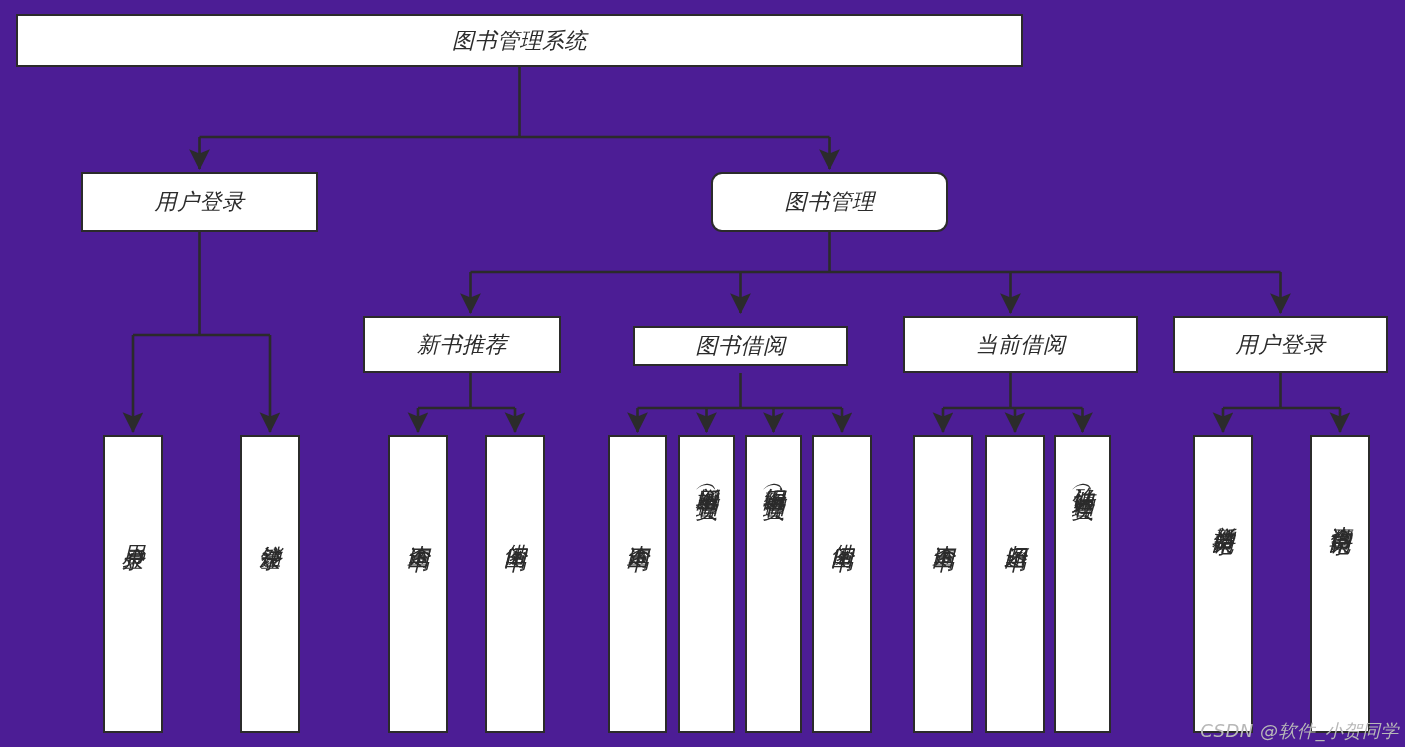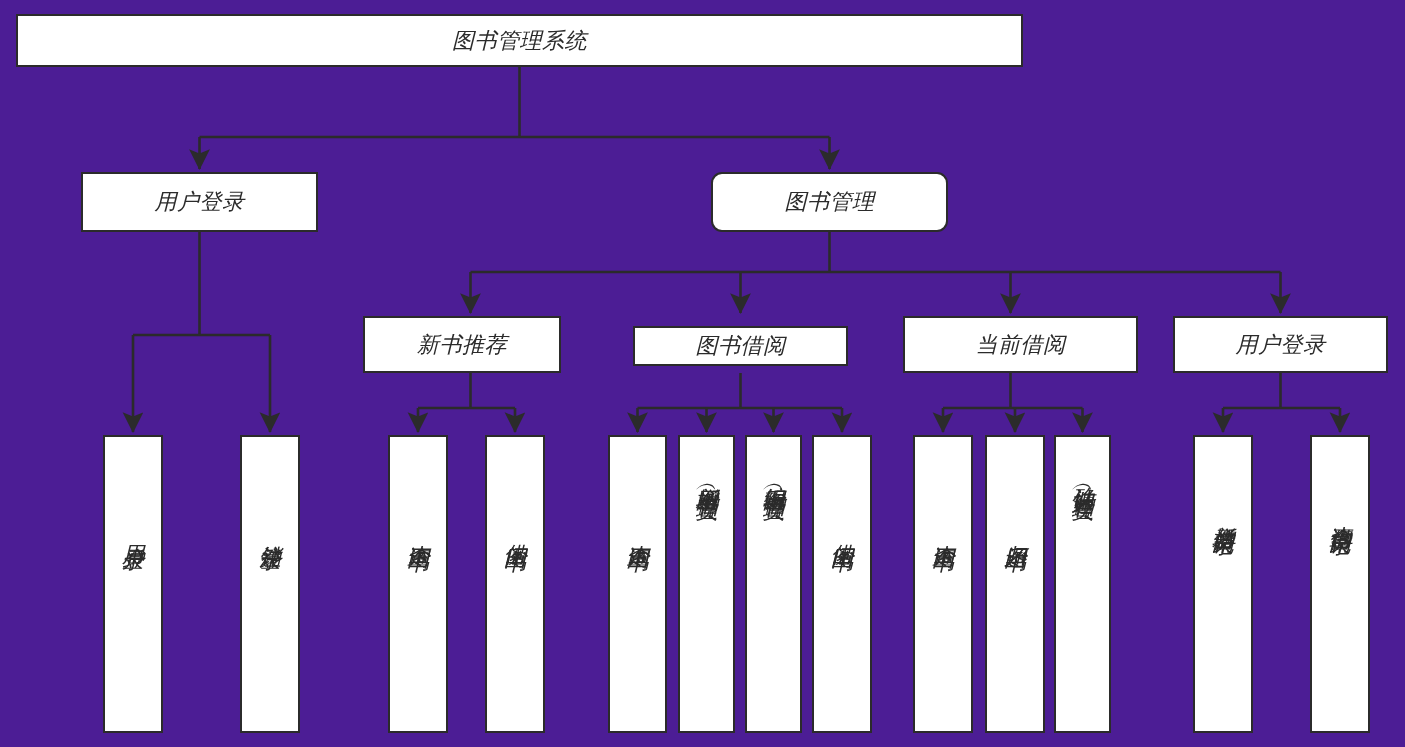--- a/index.html
+++ b/index.html
@@ -174,13 +174,14 @@
         <span class="node-label" style="margin-top: 32px;">确认归还（管理员）</span>
       </div>
       <div class="node vert" style="left: 1193px; top: 435px; width: 60px; height: 298px;">
         <span class="node-label" style="margin-top: 71px;">新增借阅记录</span>
       </div>
       <div class="node vert" style="left: 1310px; top: 435px; width: 60px; height: 298px;">
         <span class="node-label" style="margin-top: 71px;">查询借阅记录</span>
       </div>
     </div>
 
+  <div id="watermark">CSDN @软件_小贺同学</div>
 </div>
 
 </body></html>

